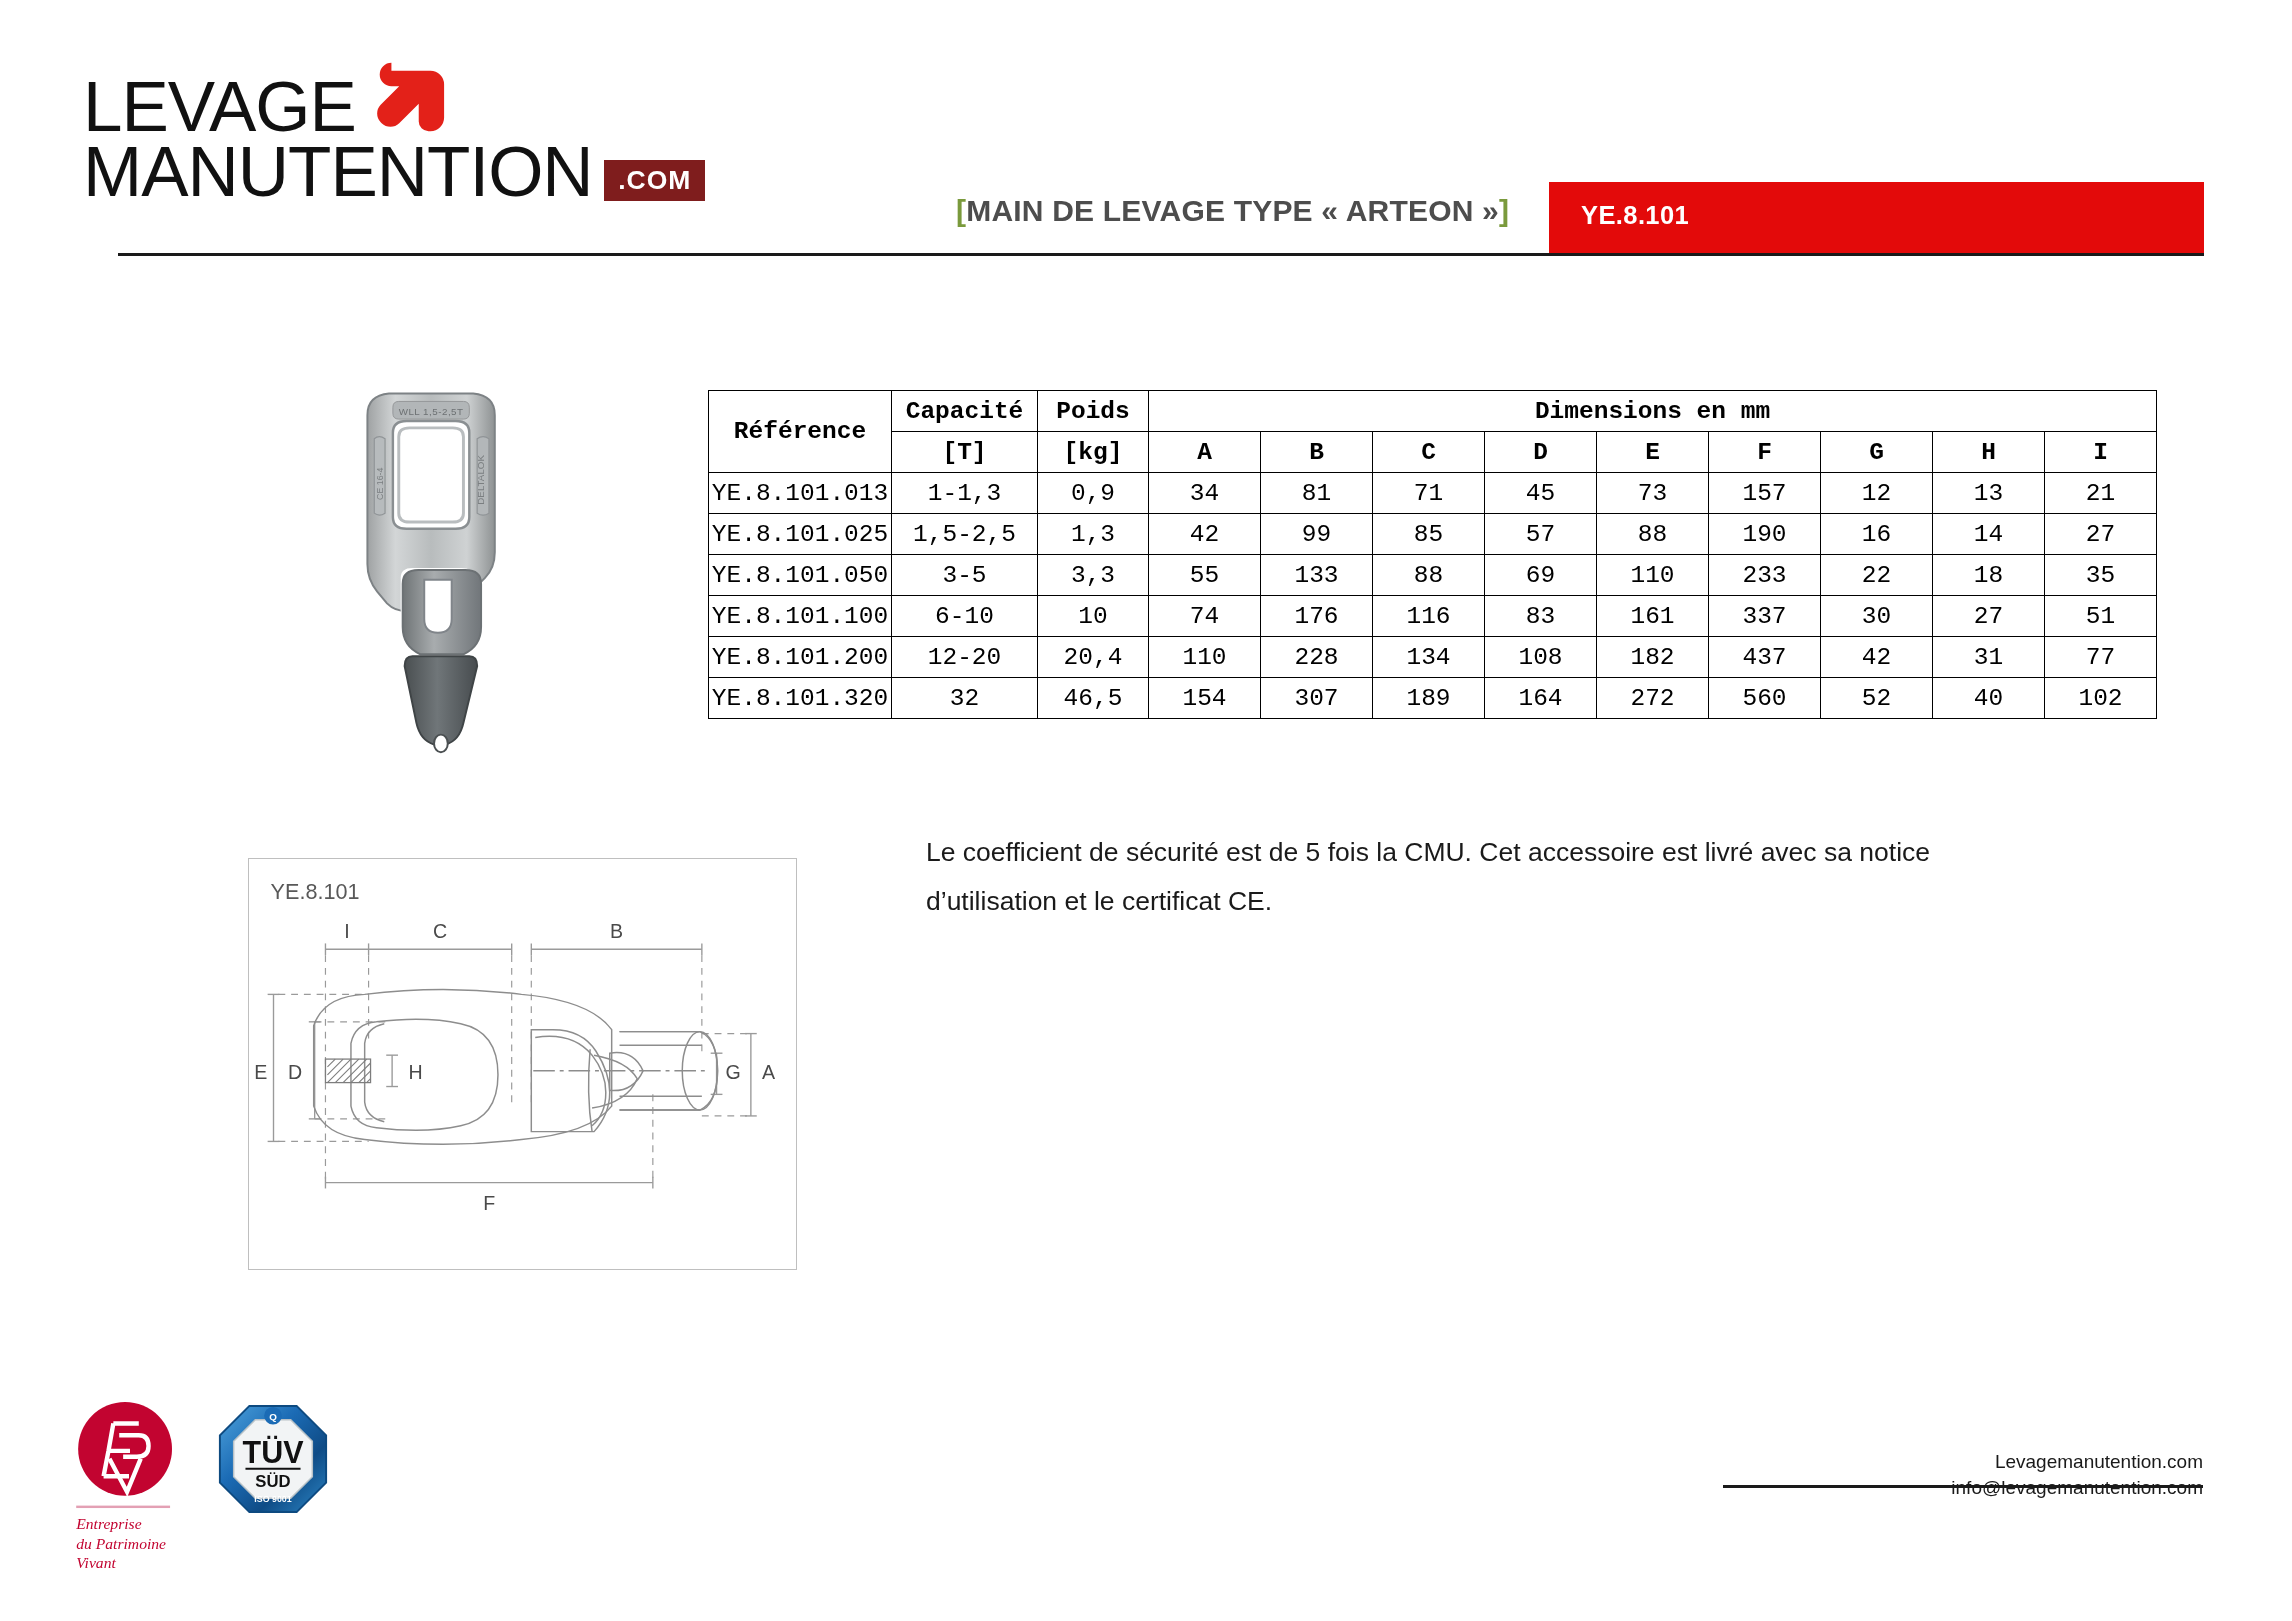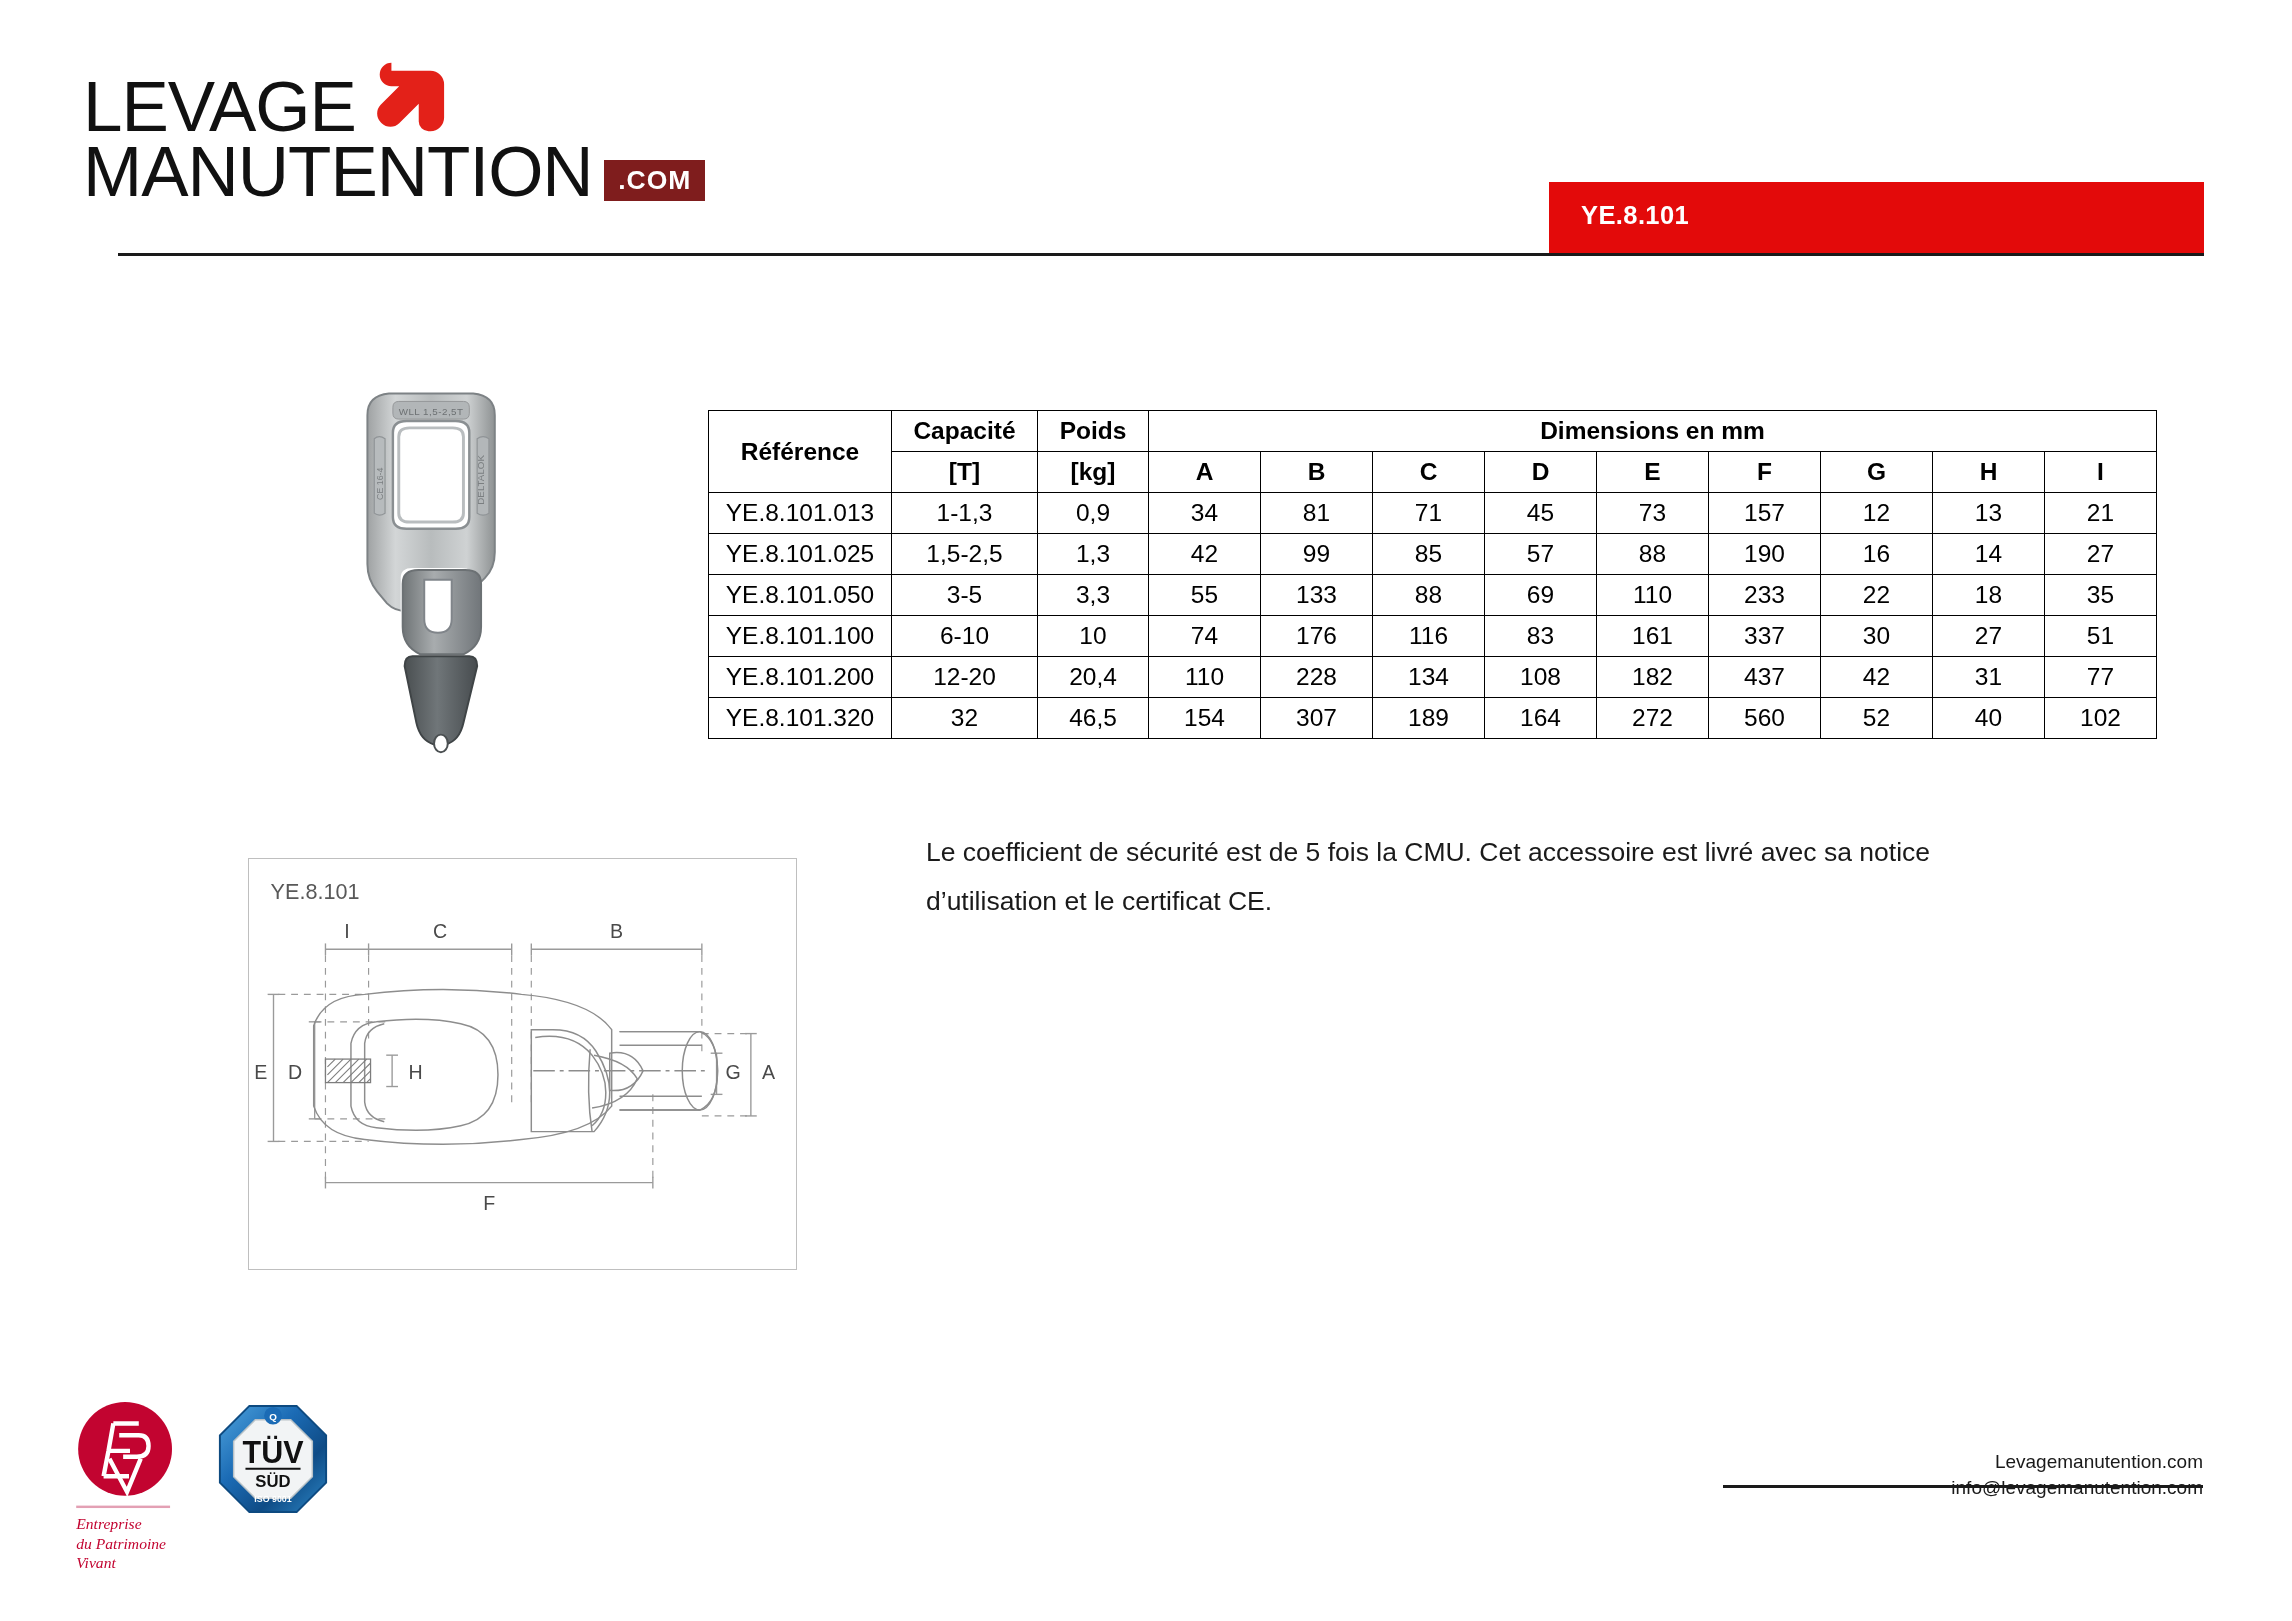--- a/index.html
+++ b/index.html
@@ -101,24 +101,23 @@
   }
   #product-photo svg { display: block; }
 
   
   #spec-table-wrap {
     position: absolute;
     left: 708px; top: 390px;
   }
   table.spec {
     border-collapse: collapse;
-    font-family: Liberation Sans, sans-serif;
+    font-family: Liberation Mono, monospace;
     font-size: 24.5px;
     color: #000000;
-    margin-top: 20px;
   }
   table.spec th, table.spec td {
     border: 1.6px solid #000000;
     text-align: center;
     vertical-align: middle;
     padding: 0;
     height: 40px;
     background: #ffffff;
   }
   table.spec thead th {
@@ -207,20 +206,21 @@
       </span>
     </div>
     <div class="logo-row" id="logo-line2">
       <span class="logo-word">MANUTENTION</span>
       <span id="logo-com">.COM</span>
     </div>
   </div>
 
   <div id="header-redbar"></div>
 
+  <div id="header-title"><span class="bracket">[</span><span>MAIN DE LEVAGE TYPE « ARTEON »</span><span class="bracket">]</span></div>
 
   <div id="header-ref">YE.8.101</div>
 
   <div id="header-rule"></div>
 </div>
 
 <div id="product-photo">
   <svg width="265" height="392" viewBox="0 0 270 400">
     <defs>
       <linearGradient id="steel" x1="0" y1="0" x2="1" y2="0">

